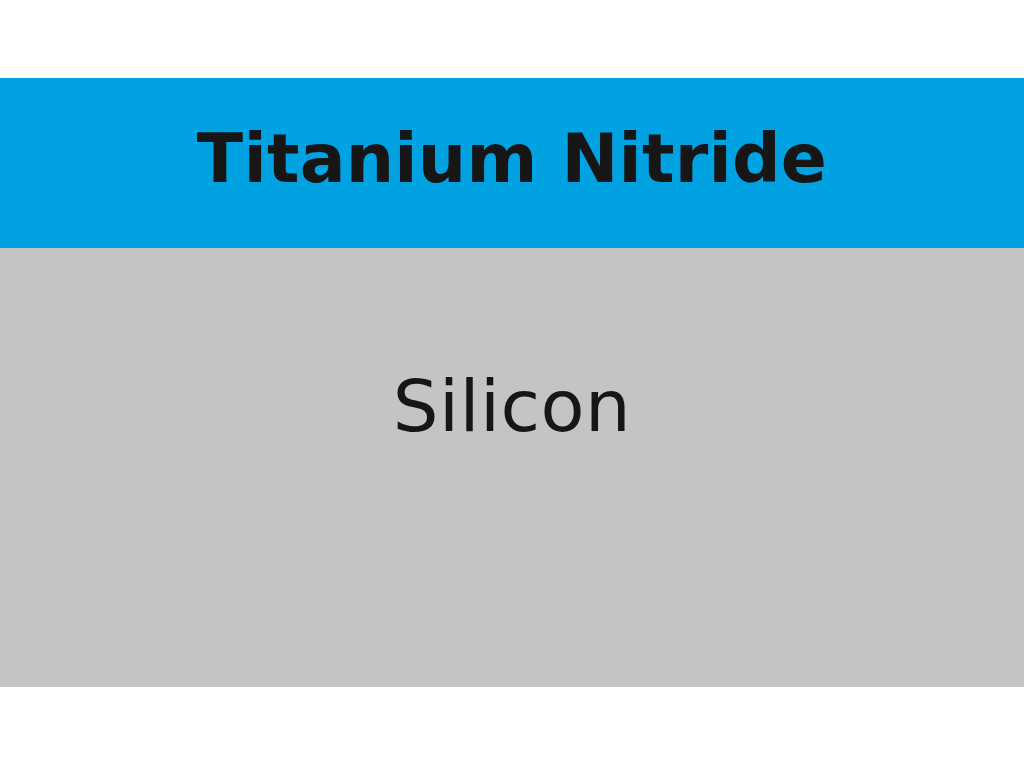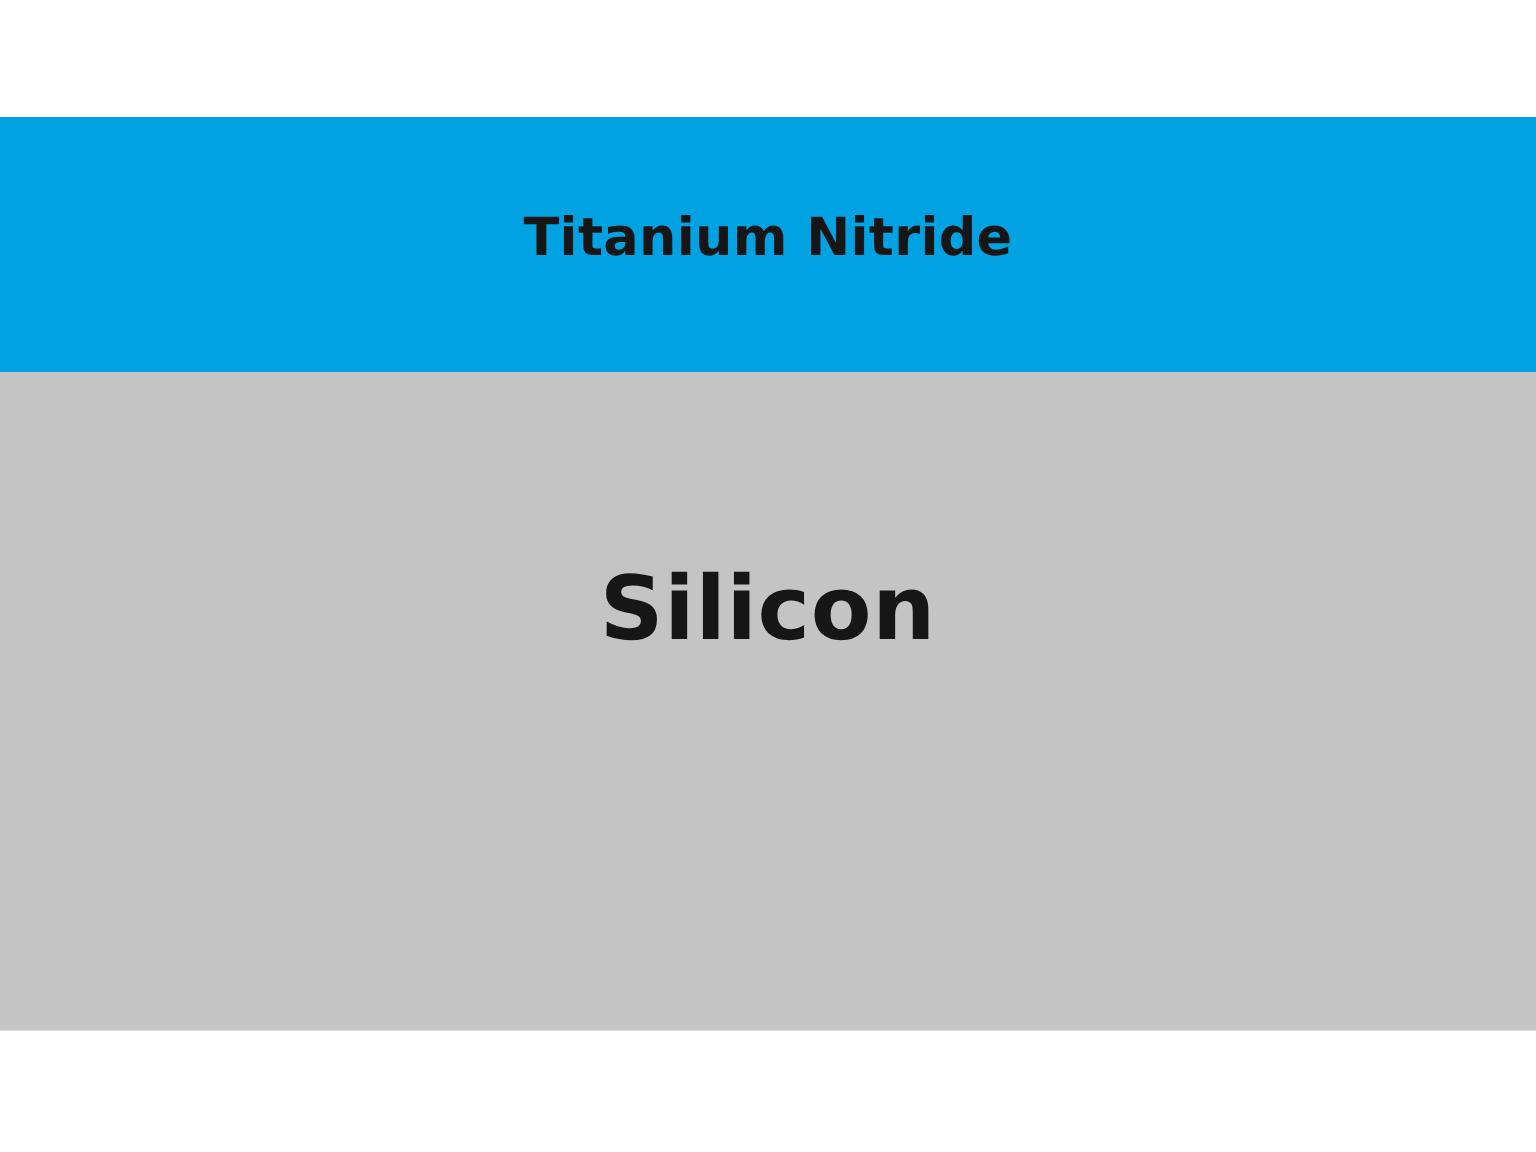--- a/index.html
+++ b/index.html
@@ -56,29 +56,29 @@
   .layer-label {
     color: #161616;
     line-height: 1;
     white-space: nowrap;
     letter-spacing: 0.2px;
     text-align: center;
     user-select: none;
   }
 
   #titanium-nitride-label {
-    font-size: 35px;
+    font-size: 68px;
     font-weight: 700;
     position: relative;
     top: -4px;
   }
 
   #silicon-label {
-    font-size: 59px;
-    font-weight: 700;
+    font-size: 72px;
+    font-weight: 400;
     position: relative;
     top: -62px;
     letter-spacing: 0.5px;
   }
 </style>
 </head>
 <body>
 
 <div id="slide">
 

